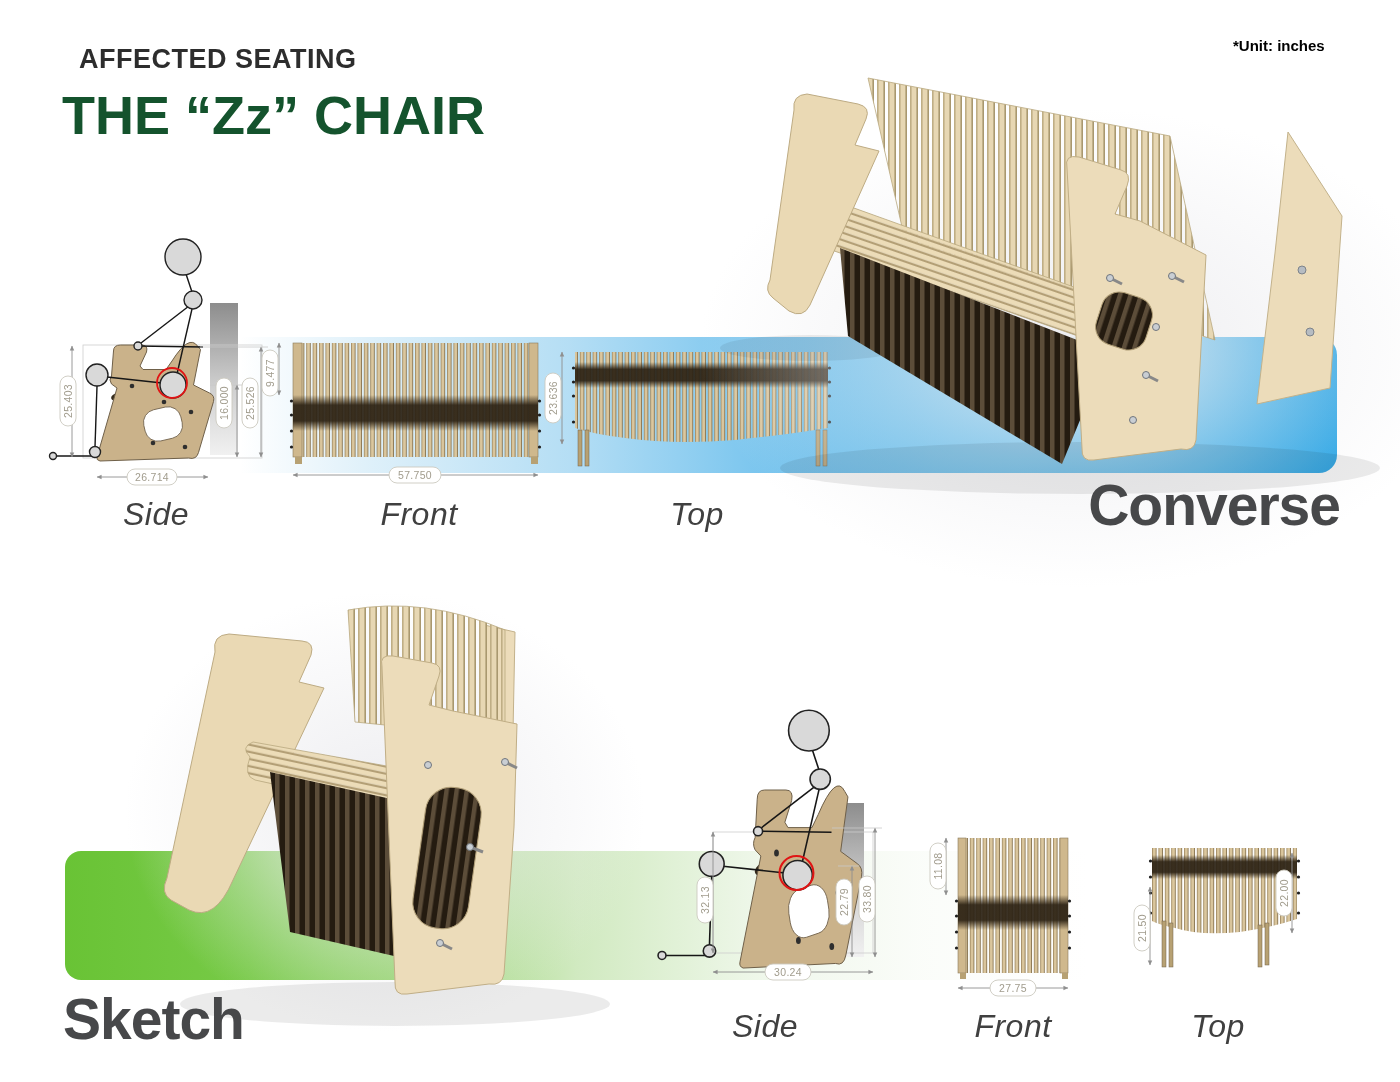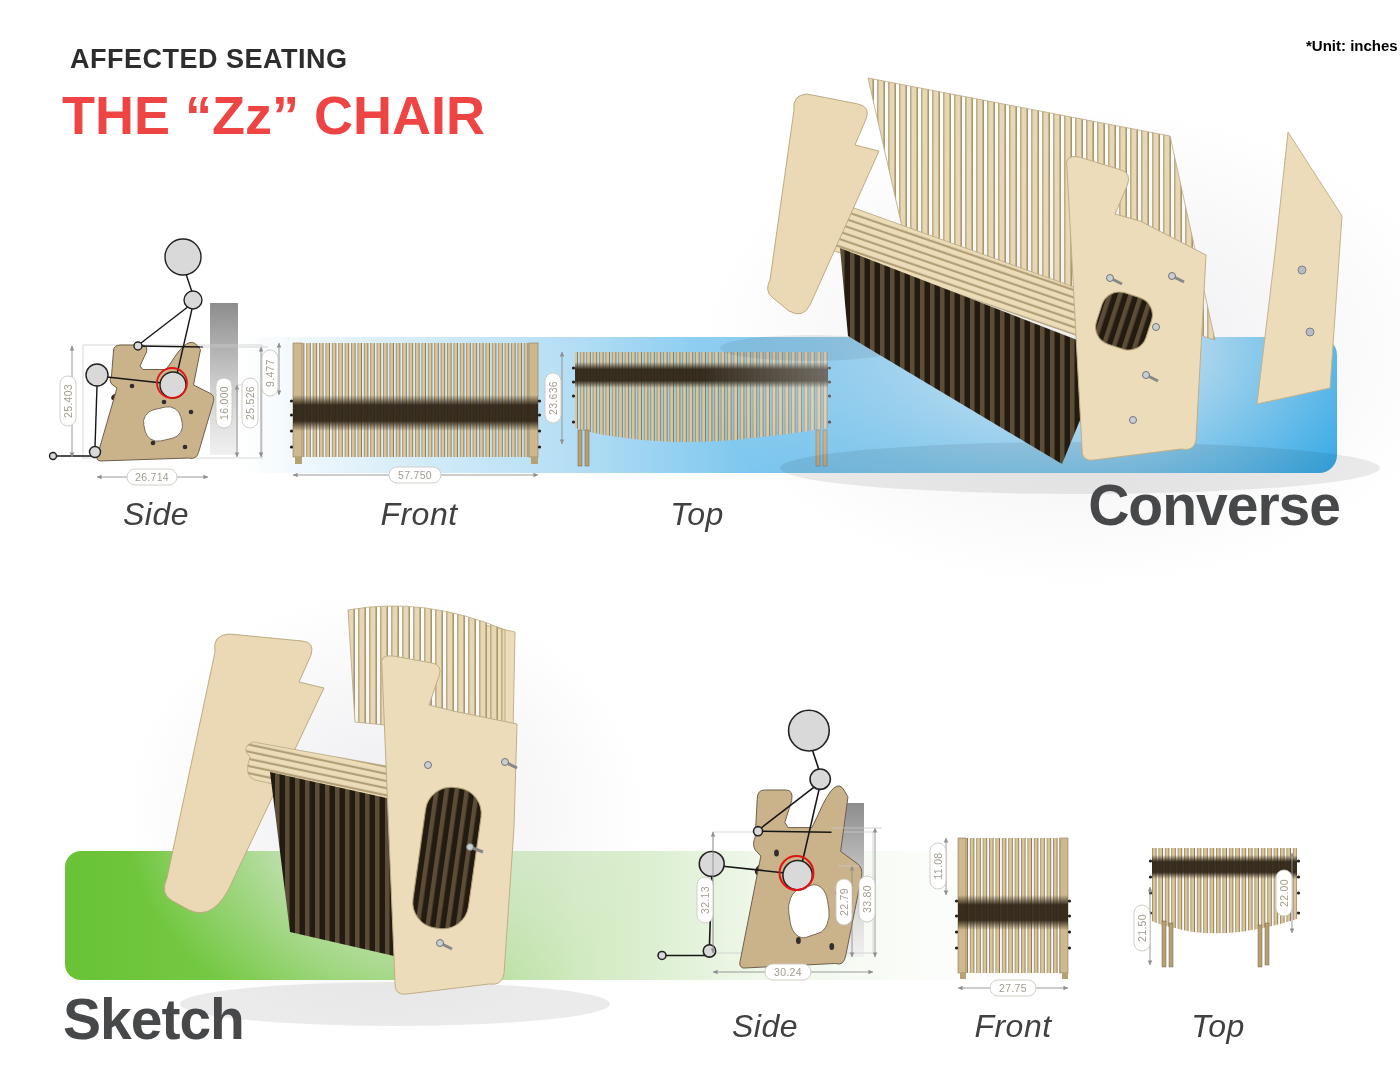--- a/index.html
+++ b/index.html
@@ -1,21 +1,21 @@
 <!DOCTYPE html>
 <html><head>
 <meta charset="utf-8">
 <style>
   html,body{margin:0;padding:0;background:#e8e8e8;}
   .page{position:relative;width:1400px;height:1082px;background:#ffffff;
         font-family:"Liberation Sans",sans-serif;overflow:hidden;}
   .abs{position:absolute;}
   svg{overflow:visible;display:block;}
   .kicker{font-size:27px;font-weight:bold;color:#2d2d2d;letter-spacing:.5px;}
-  .title{font-size:54px;font-weight:bold;color:#ef4444;letter-spacing:0;text-align:right;}
+  .title{font-size:54px;font-weight:bold;color:#14532d;letter-spacing:0;text-align:right;}
   .unit{font-size:15px;font-weight:bold;color:#000;}
   .bigname{font-size:57px;font-weight:bold;color:#47484a;letter-spacing:-1px;}
   .viewlabel{font-size:32px;color:#404040;letter-spacing:.5px;transform:translateX(-50%);font-style:italic;}
   .band{position:absolute;}
   .band-blue{left:240px;top:337px;width:1097px;height:136px;border-radius:0 18px 18px 0;
     background:linear-gradient(90deg,rgba(190,225,244,0) 0%,rgba(160,212,240,.35) 12%,
       rgba(120,195,236,.55) 30%,rgba(70,175,232,.8) 52%,#1ea4e8 75%,#149de4 100%);}
   .band-green{left:65px;top:851px;width:1022px;height:129px;border-radius:16px 0 0 16px;
     background:linear-gradient(90deg,#69c335 0%,#77ca47 18%,#8fd266 32%,rgba(170,216,140,.55) 50%,
       rgba(205,231,190,.32) 68%,rgba(228,240,220,.16) 84%,rgba(240,246,238,0) 100%);}
@@ -110,23 +110,23 @@
             <circle cx="113" cy="208" r="2.3"></circle>
           <circle cx="145" cy="212" r="2.3"></circle>
         </g>
       </symbol>
     </defs>
   </svg>
 
   <div class="band band-blue"></div>
   <div class="band band-green"></div>
 
-  <div class="abs kicker" style="left:70px;top:44px;">AFFECTED SEATING</div>
+  <div class="abs kicker" style="left:79px;top:44px;">AFFECTED SEATING</div>
   <div class="abs title" style="left:62px;top:84px;">THE “Zz” CHAIR</div>
-  <div class="abs unit" style="left:1306px;top:37px;">*Unit: inches</div>
+  <div class="abs unit" style="left:1233px;top:37px;">*Unit: inches</div>
 
   <svg class="abs" style="left:40px;top:235px;" width="235" height="255">
     <rect x="170" y="68" width="28" height="152" fill="url(#wallGrad)"></rect>
     <rect x="43" y="110" width="179" height="113" class="bbox"></rect>
     <use href="#profile"></use>
     <use href="#figure" transform="translate(13,2)"></use>
     <line x1="32" y1="111" x2="32" y2="222" class="dim" marker-start="url(#da)" marker-end="url(#da)"></line>
     <line x1="57" y1="242" x2="168" y2="242" class="dim" marker-start="url(#da)" marker-end="url(#da)"></line>
     <line x1="197" y1="150" x2="197" y2="222" class="dim" marker-start="url(#da)" marker-end="url(#da)"></line>
     <line x1="221" y1="112" x2="221" y2="222" class="dim" marker-start="url(#da)" marker-end="url(#da)"></line>

